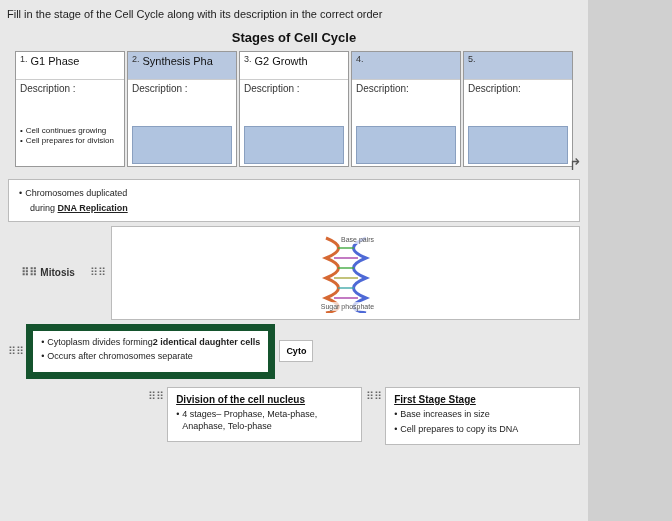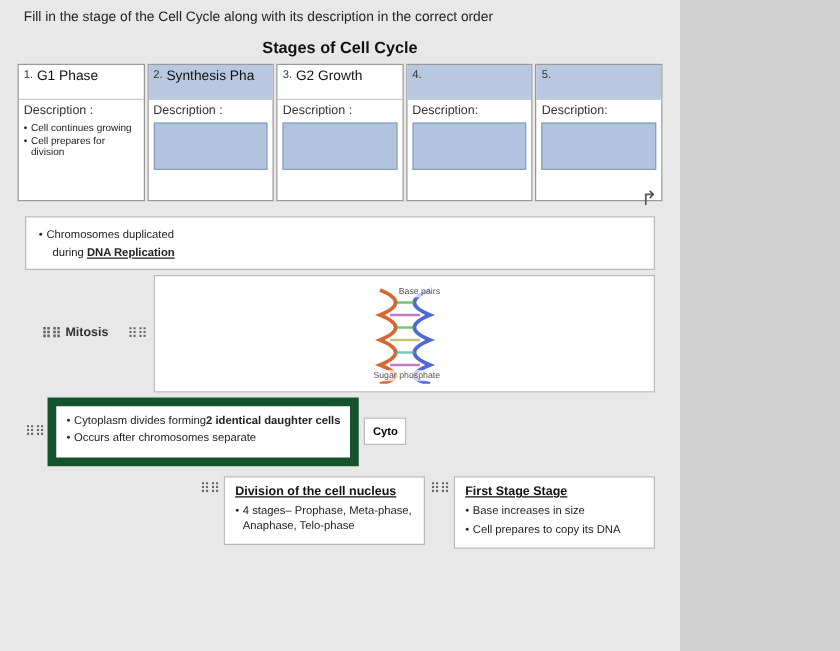--- a/index.html
+++ b/index.html
@@ -7,23 +7,23 @@
       font-family: Arial, sans-serif;
       background: #d0d0d0;
       width: 672px;
       min-height: 521px;
       overflow-x: hidden;
       font-size: 11px;
     }
 
     .page-wrapper {
       background: #e8e8e8;
-      width: 544px;
+      width: 588px;
       min-height: 521px;
-      padding: 8px 14px;
+      padding: 8px 2px;
     }
 
     .instruction {
       font-size: 11px;
       color: #222;
       margin-bottom: 10px;
       padding-left: 5px;
     }
 
     .stages-title {
@@ -80,20 +80,21 @@
 
     .stage-desc-label {
       font-size: 10px;
       color: #333;
       padding: 3px 4px 2px;
     }
 
     .stage-desc-content {
       flex: 1;
       padding: 2px 4px;
+      margin-top: 28px;
     }
 
     .stage-desc-box {
       background: #b0c4e0;
       width: 100%;
       height: 38px;
       border: 1px solid #8aa0c0;
     }
 
     .bullet-item {

